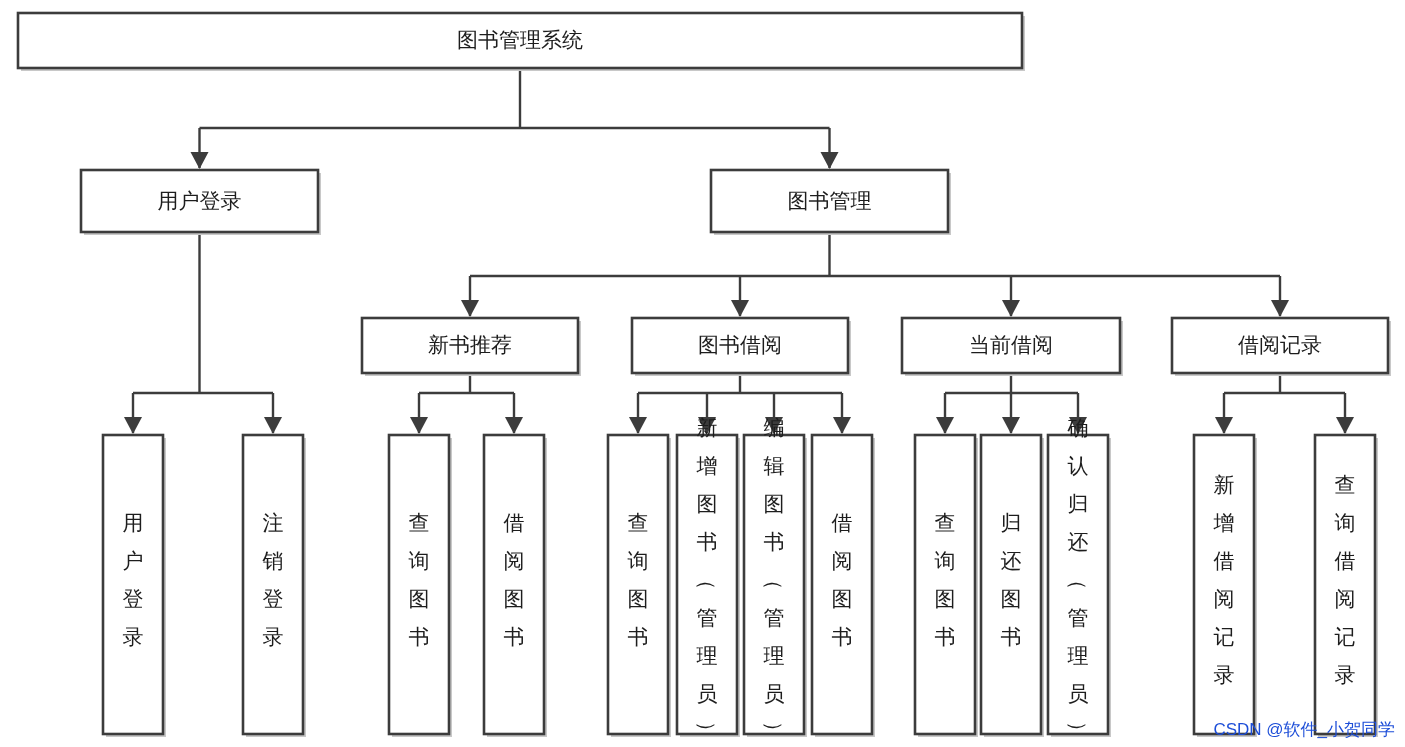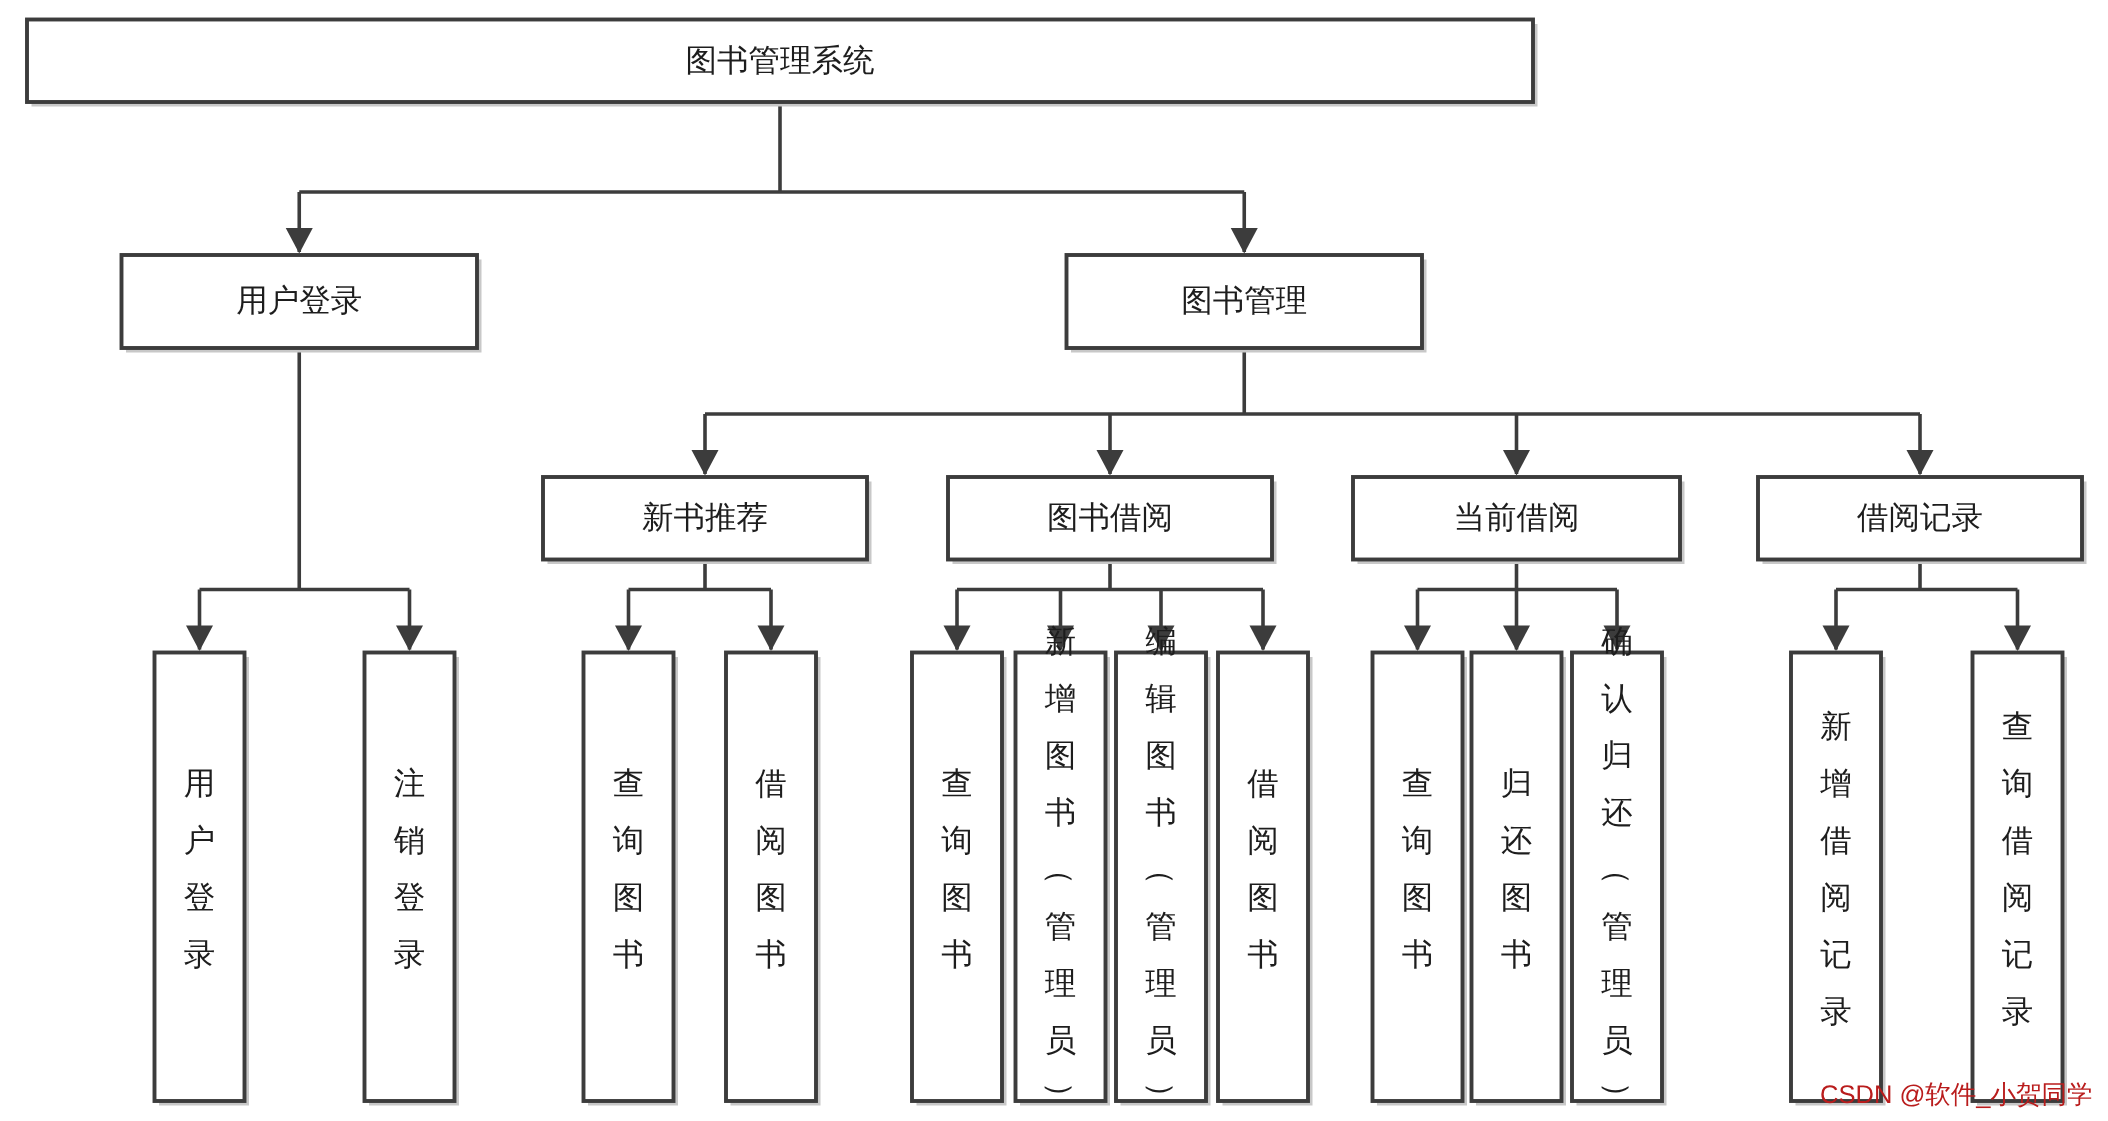--- a/index.html
+++ b/index.html
@@ -16,21 +16,21 @@
   }
   .node-label-vert{
     fill:#1d1d1d;font-family:"Liberation Sans","DejaVu Sans",sans-serif;
     font-size:21px;text-anchor:middle;
   }
   .edge{stroke:#3c3c3c;stroke-width:2.4;fill:none;stroke-linecap:butt;}
   .arrow-head{fill:#3c3c3c;stroke:none;}
   .watermark{
     position:absolute;right:10px;bottom:6px;
     font-family:"Liberation Sans","DejaVu Sans",sans-serif;
-    font-size:17px;color:#b91c1c;white-space:nowrap;user-select:none;
+    font-size:17px;color:#1d4ed8;white-space:nowrap;user-select:none;
   }
 </style>
 </head>
 <body>
 
 <svg id="diagram" viewBox="0 0 1405 747" xmlns="http://www.w3.org/2000/svg">
   <g id="edge-layer">
       <g>
         <path class="edge" d="M 520 68 L 520 128"></path>
         <path class="edge" d="M 199.5 128 L 829.5 128"></path>

